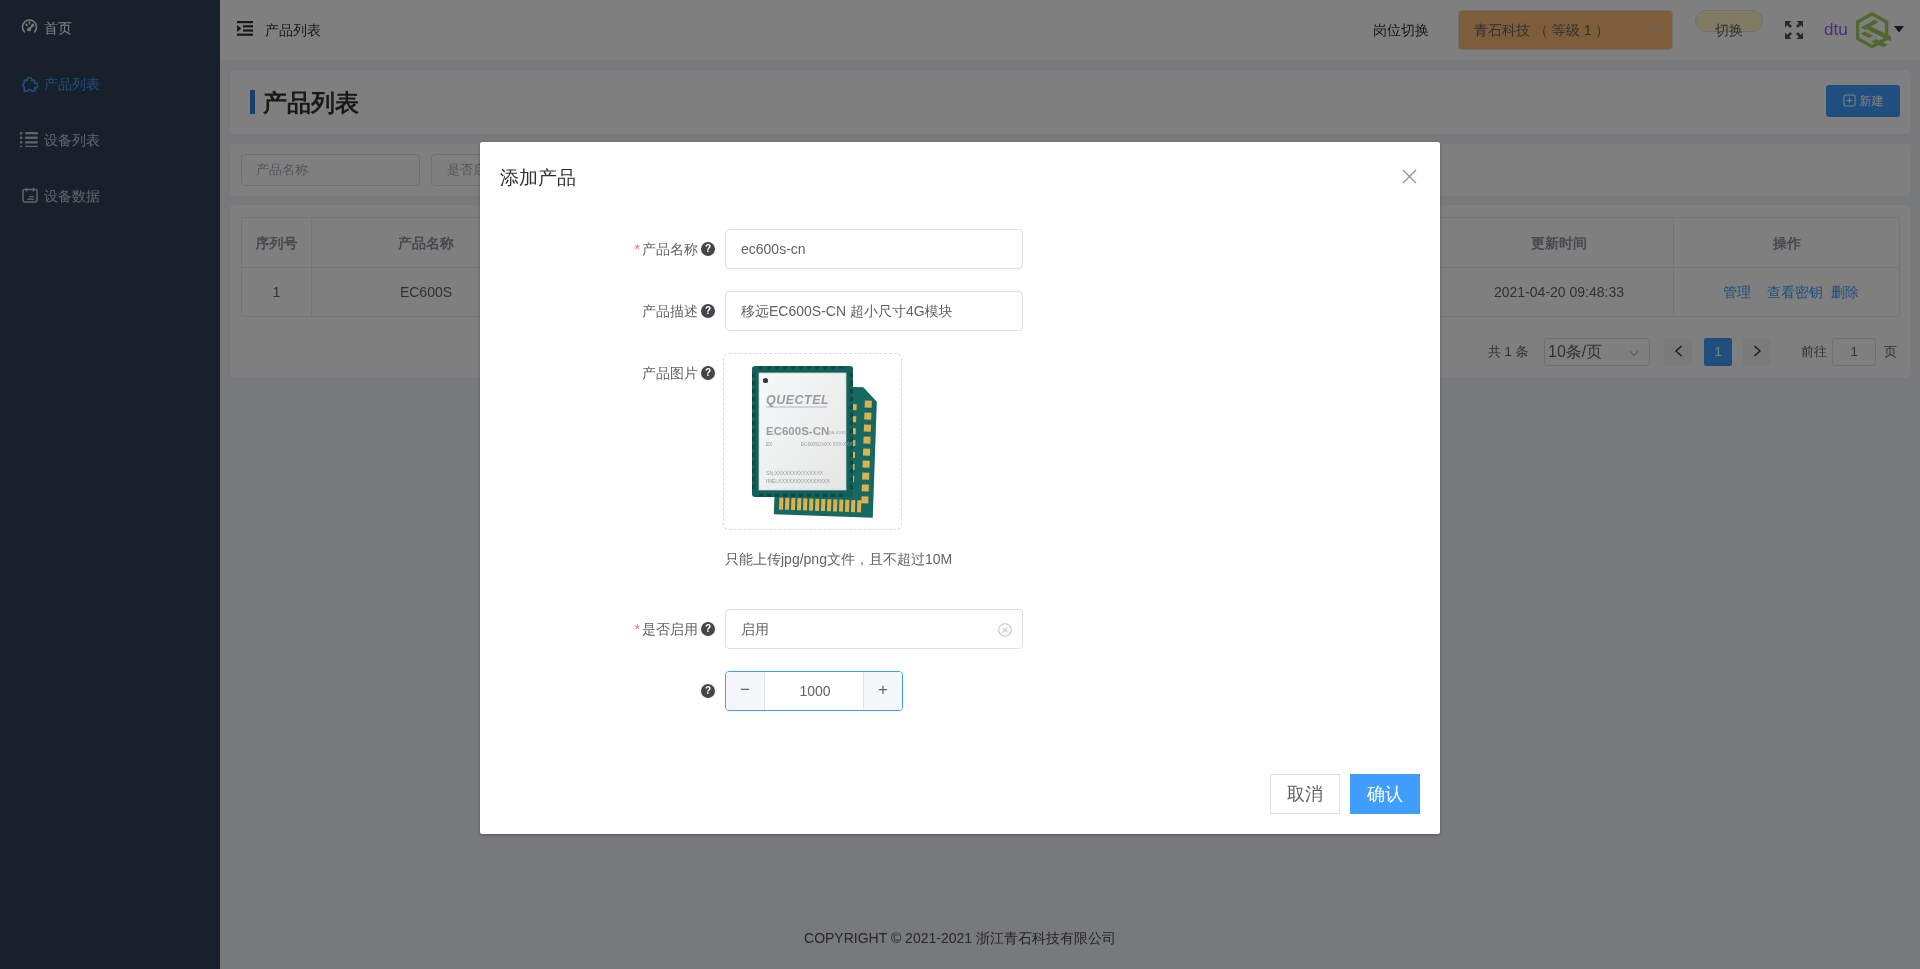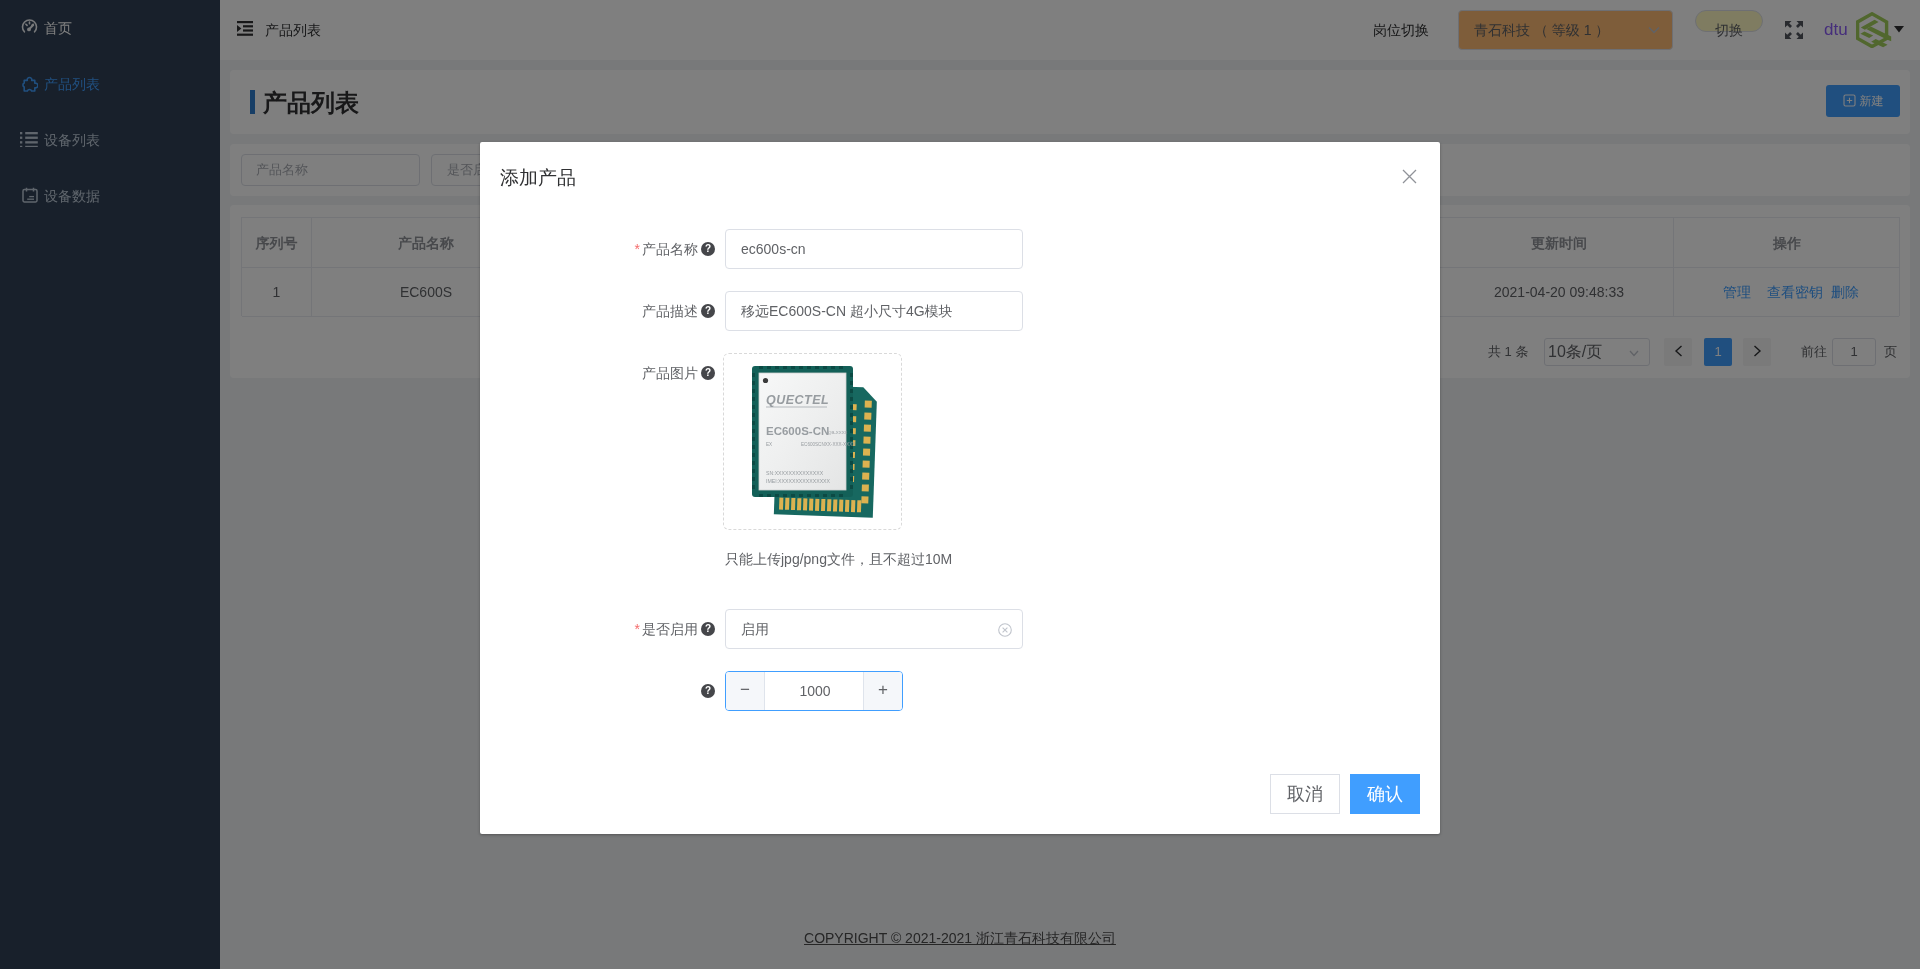--- a/index.html
+++ b/index.html
@@ -32,21 +32,21 @@
 .tbl { position:absolute; left:11px; top:12px; width:1659px; height:99px; border-top:1px solid #e8ebf1; border-left:1px solid #e8ebf1; border-right:1px solid #e8ebf1; }
 .tbl .hrow { position:absolute; left:0; top:0; width:100%; height:50px; border-bottom:1px solid #e8ebf1; }
 .tbl .drow { position:absolute; left:0; top:50px; width:100%; height:49px; border-bottom:1px solid #e8ebf1; }
 .th { position:absolute; top:0; height:50px; line-height:50px; text-align:center; font-size:14px; font-weight:bold; color:#909399; }
 .td { position:absolute; top:0; height:49px; line-height:49px; text-align:center; font-size:14px; color:#606266; }
 .vline { position:absolute; top:0; width:1px; height:99px; background:#e8ebf1; }
 .pag { position:absolute; font-size:13px; color:#606266; }
 .pagbox { position:absolute; height:28px; border:1px solid #dcdfe6; border-radius:3px; background:#fff; }
 .pagbtn { position:absolute; top:133px; width:28px; height:28px; border-radius:2px; background:#f4f4f5; text-align:center; line-height:28px; color:#303133; }
 
-.copy { position:absolute; left:0; top:930px; width:1920px; text-align:center; font-size:14px; color:#4c4c4c;text-decoration:underline; }
+.copy { position:absolute; left:0; top:930px; width:1920px; text-align:center; font-size:14px; color:#4c4c4c; }
 
 .overlay { position:absolute; left:0; top:0; width:1920px; height:969px; background:rgba(0,0,0,0.5); }
 .modal { position:absolute; left:480px; top:142px; width:960px; height:692px; background:#fff; border-radius:2px; box-shadow:0 1px 3px rgba(0,0,0,.3); }
 .mtitle { position:absolute; font-size:19px; line-height:24px; color:#303133; }
 .flabel { position:absolute; width:218px; text-align:right; font-size:14px; color:#606266; line-height:40px; }
 .flabel .req { color:#f56c6c; margin-right:2px; }
 .qicon { position:absolute; width:14px; height:14px; border-radius:50%; background:#45464a; color:#fff; font-size:10px; font-weight:bold; text-align:center; line-height:14px; }
 .finput { position:absolute; left:245px; width:298px; height:40px; border:1px solid #dcdfe6; border-radius:4px; background:#fff; font-size:14px; color:#606266; line-height:38px; padding-left:15px; }
 .mbtn { position:absolute; width:70px; height:40px; border-radius:0; text-align:center; line-height:38px; font-size:18px; }
 </style>

